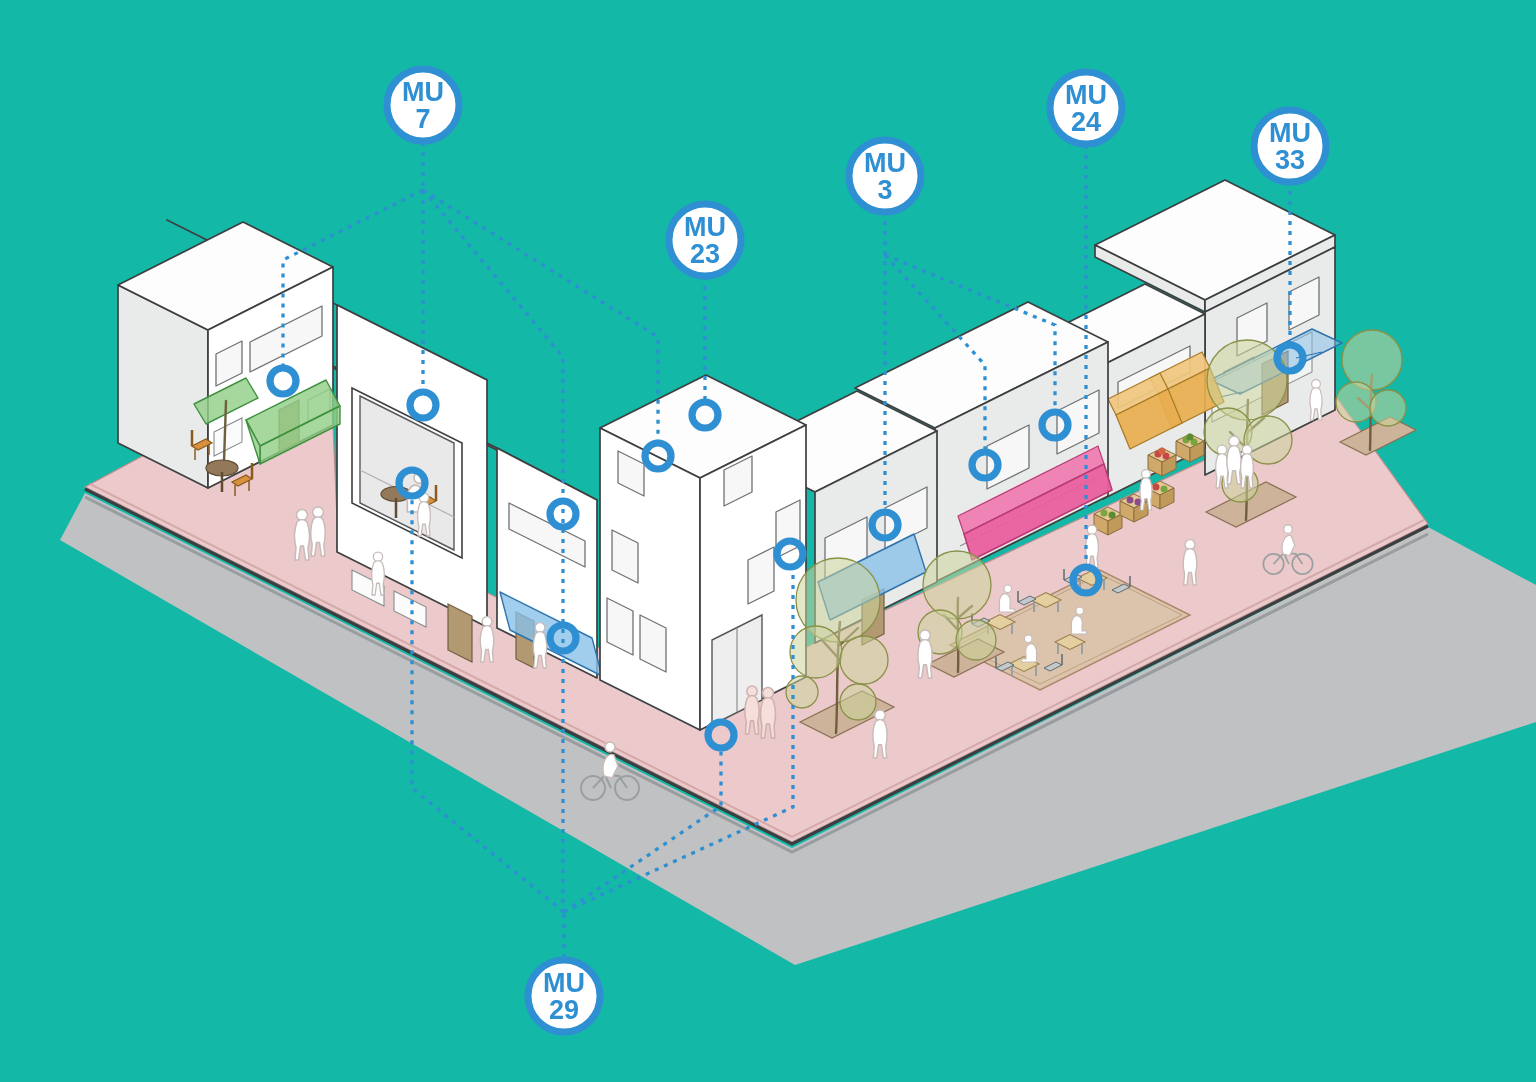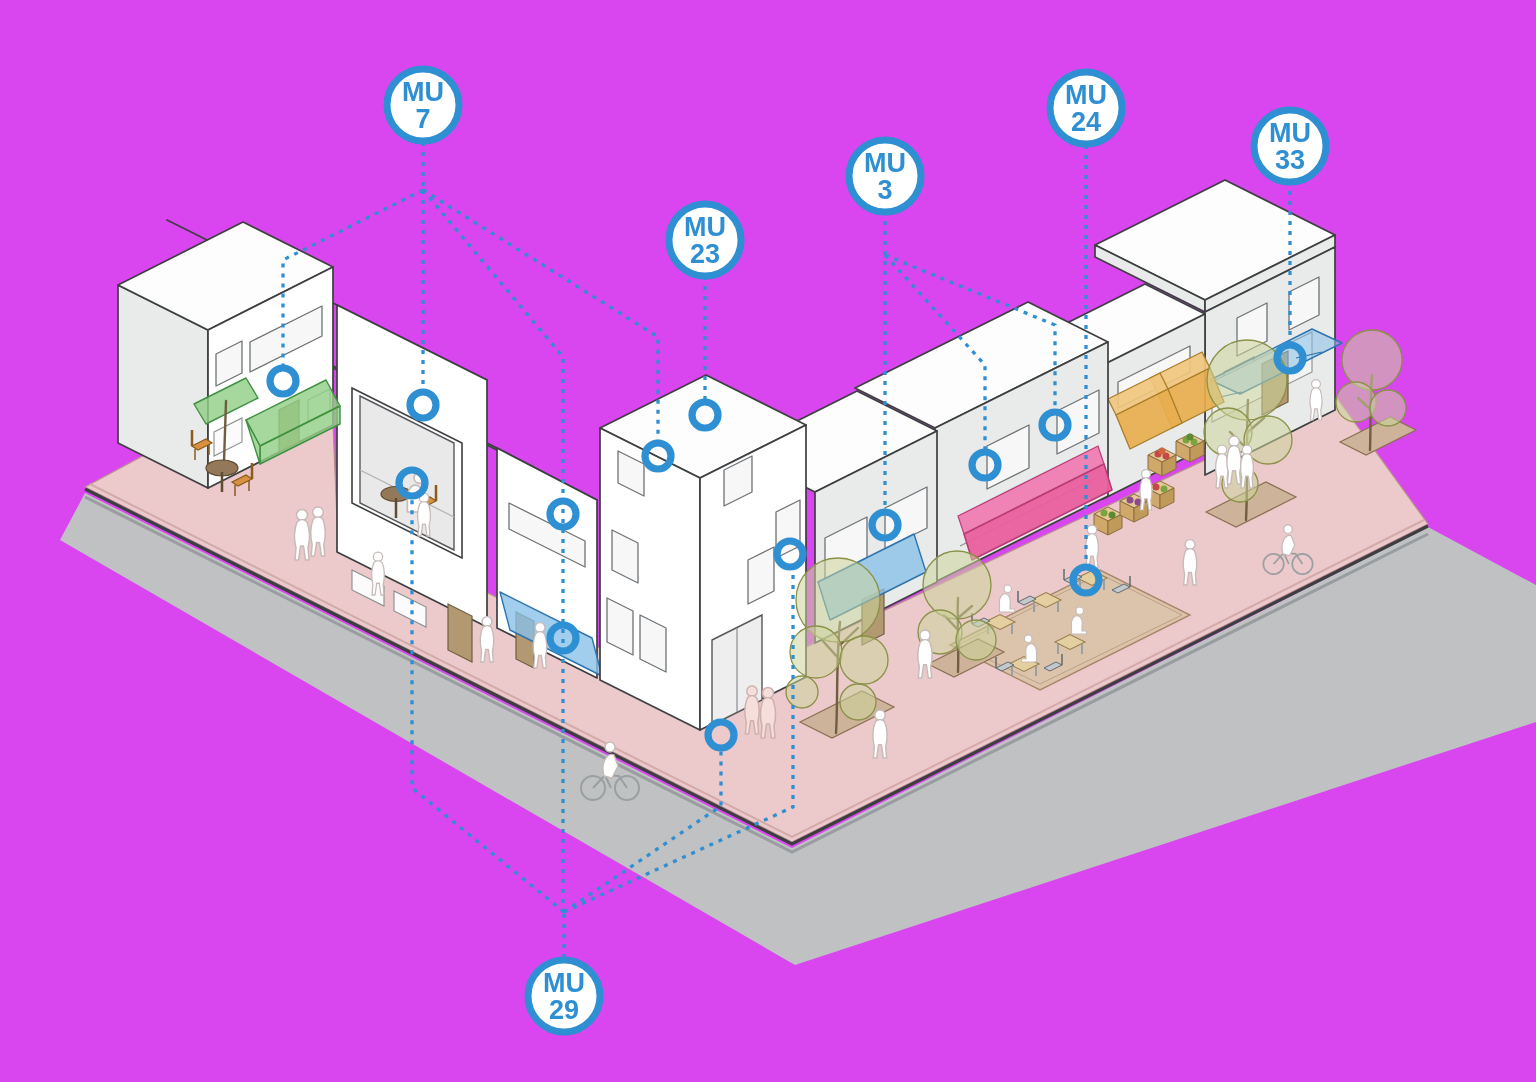--- a/index.html
+++ b/index.html
@@ -4,21 +4,21 @@
 <style>
   :root{
     --accent:#2e8fd2;
     --sidewalk:#ecc9ca;
     --road:#bfc1c2;
     --bldg-white:#ffffff;
     --bldg-gray:#e9eaea;
     --line:#3d3f41;
   }
   html,body{margin:0;padding:0;background:#ffffff;}
-  .stage{position:relative;width:1536px;height:1082px;margin:0 auto;background:#d946ef;overflow:hidden;}
+  .stage{position:relative;width:1536px;height:1082px;margin:0 auto;background:#14b8a6;overflow:hidden;}
   svg{display:block;}
   .bldg{fill:var(--bldg-white);stroke:var(--line);stroke-width:1.7;stroke-linejoin:round;}
   .bldg-side{fill:var(--bldg-gray);stroke:var(--line);stroke-width:1.7;stroke-linejoin:round;}
   .bldg-roof{fill:#fdfdfd;stroke:var(--line);stroke-width:1.7;stroke-linejoin:round;}
   .win{fill:#f7f7f7;stroke:#6f7376;stroke-width:1.3;stroke-linejoin:round;}
   .win2{fill:#fbfbfb;stroke:#8a8e90;stroke-width:1.1;}
   .door{fill:#b29972;stroke:#6f5f43;stroke-width:1.2;}
   .lead{fill:none;stroke:var(--accent);stroke-width:3.3;stroke-dasharray:4 6;}
   .mark{fill:none;stroke:var(--accent);stroke-width:7.2;}
   .badge-ring{fill:#ffffff;stroke:var(--accent);stroke-width:7;}

